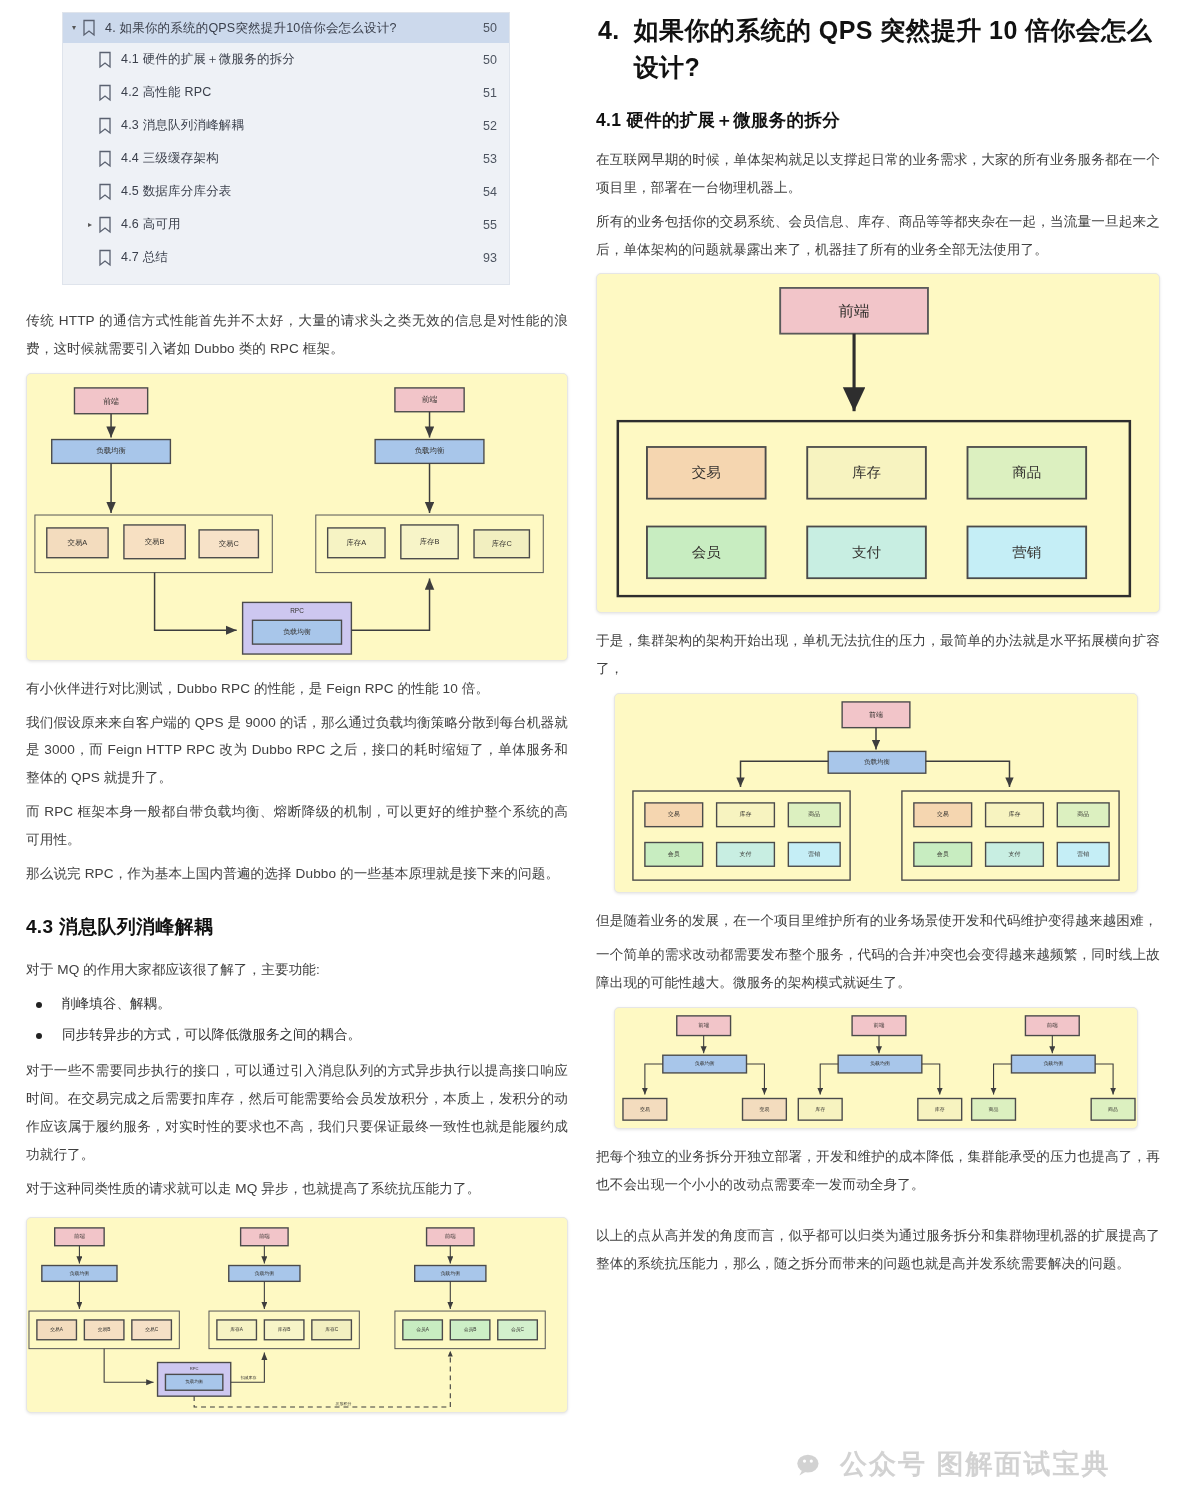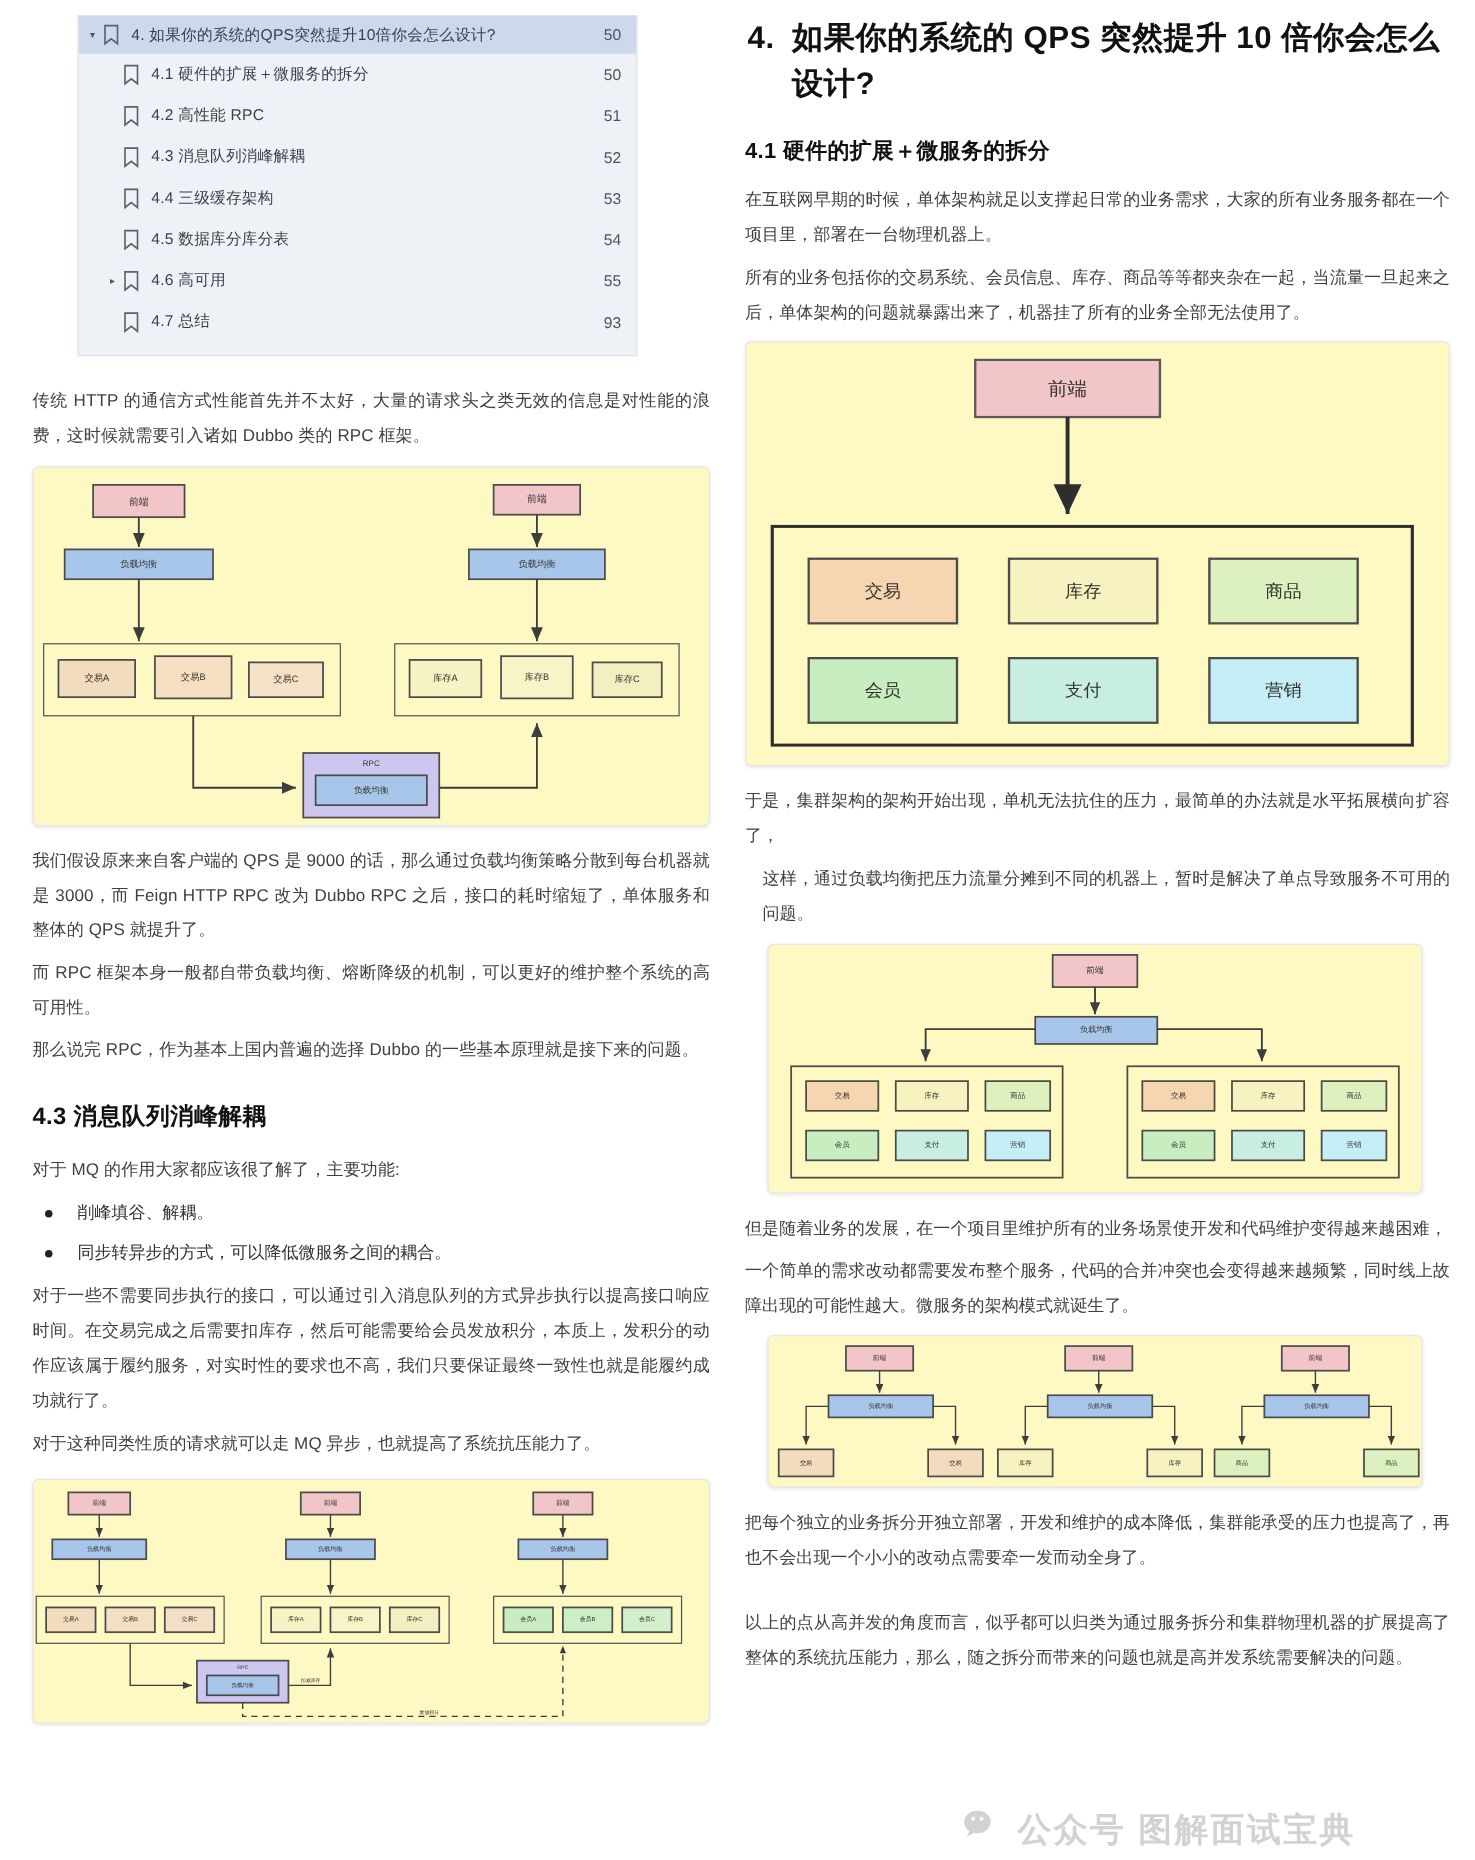--- a/index.html
+++ b/index.html
@@ -82,22 +82,22 @@
   .fig svg { display: block; width: 100%; height: 100%; }
   .nbox { stroke: #4b4b4b; stroke-width: 1.4; }
   .nbox-thin { stroke: #555; stroke-width: 1; fill: none; }
   .lbl { font-family: "Liberation Sans", sans-serif; text-anchor: middle; dominant-baseline: middle; fill: #33312e; }
   .edge { stroke: #3d3d3d; stroke-width: 1.5; fill: none; }
   .edge-thin { stroke: #3d3d3d; stroke-width: 1.1; fill: none; }
   .edge-dash { stroke: #3d3d3d; stroke-width: 1.1; fill: none; stroke-dasharray: 5 4; }
 
   
   .watermark {
-    position: absolute; left: 180px; bottom: 6px;
-    display: flex; align-items: flex-start; gap: 10px;
+    position: absolute; left: 206px; bottom: 6px;
+    display: flex; align-items: flex-end; gap: 10px;
     opacity: .38; pointer-events: none;
   }
   .watermark .wm-text {
     font-size: 27px; font-weight: bold; color: #8c8c8c;
     letter-spacing: 2px; white-space: nowrap;
   }
   .wm-logo { width: 34px; height: 30px; }
 </style>
 </head>
 <body>
@@ -222,20 +222,21 @@
         <rect class="nbox" x="218" y="230" width="110" height="52" fill="#cdc7f0"></rect>
         <text class="lbl" x="273" y="239" font-size="6.5">RPC</text>
         <rect class="nbox" x="228" y="248" width="90" height="24" fill="#a8c6ea"></rect>
         <text class="lbl" x="273" y="260" font-size="7">负载均衡</text>
 
         <path class="edge" d="M129 200 L129 258 L212 258" marker-end="url(#ah1)"></path>
         <path class="edge" d="M328 258 L407 258 L407 206" marker-end="url(#ah1)"></path>
       </svg>
     </div>
 
+    <p class="body">有小伙伴进行对比测试，Dubbo RPC 的性能，是 Feign RPC 的性能 10 倍。</p>
     <p class="body">我们假设原来来自客户端的 QPS 是 9000 的话，那么通过负载均衡策略分散到每台机器就是 3000，而 Feign HTTP RPC 改为 Dubbo RPC 之后，接口的耗时缩短了，单体服务和整体的 QPS 就提升了。</p>
     <p class="body">而 RPC 框架本身一般都自带负载均衡、熔断降级的机制，可以更好的维护整个系统的高可用性。</p>
     <p class="body">那么说完 RPC，作为基本上国内普遍的选择 Dubbo 的一些基本原理就是接下来的问题。</p>
 
     <h2 class="doc-h2 left-h2">4.3  消息队列消峰解耦</h2>
     <p class="body">对于 MQ 的作用大家都应该很了解了，主要功能:</p>
     <ul class="bullets">
       <li>削峰填谷、解耦。</li>
       <li>同步转异步的方式，可以降低微服务之间的耦合。</li>
     </ul>
@@ -340,21 +341,20 @@
         <rect x="48" y="254" width="114" height="52" fill="#c8edc1" stroke="#4b4b4b" stroke-width="1.8"></rect>
         <text class="lbl" x="105" y="281" font-size="14">会员</text>
         <rect x="202" y="254" width="114" height="52" fill="#c8eee2" stroke="#4b4b4b" stroke-width="1.8"></rect>
         <text class="lbl" x="259" y="281" font-size="14">支付</text>
         <rect x="356" y="254" width="114" height="52" fill="#c5eef6" stroke="#4b4b4b" stroke-width="1.8"></rect>
         <text class="lbl" x="413" y="281" font-size="14">营销</text>
       </svg>
     </div>
 
     <p class="body">于是，集群架构的架构开始出现，单机无法抗住的压力，最简单的办法就是水平拓展横向扩容了，</p>
-    <p class="body indent">这样，通过负载均衡把压力流量分摊到不同的机器上，暂时是解决了单点导致服务不可用的问题。</p>
 
     <div class="fig" style="height:200px; margin-left:18px; width:524px;">
       <svg viewBox="0 0 524 200" preserveAspectRatio="none">
         <defs>
           <marker id="ah4" markerWidth="8" markerHeight="8" refX="6.5" refY="2.8" orient="auto">
             <path d="M0,0 L6.5,2.8 L0,5.6 z" fill="#3d3d3d"></path>
           </marker>
         </defs>
         <rect class="nbox" x="228" y="8" width="68" height="26" fill="#f2c5c9"></rect>
         <text class="lbl" x="262" y="21" font-size="7">前端</text>

